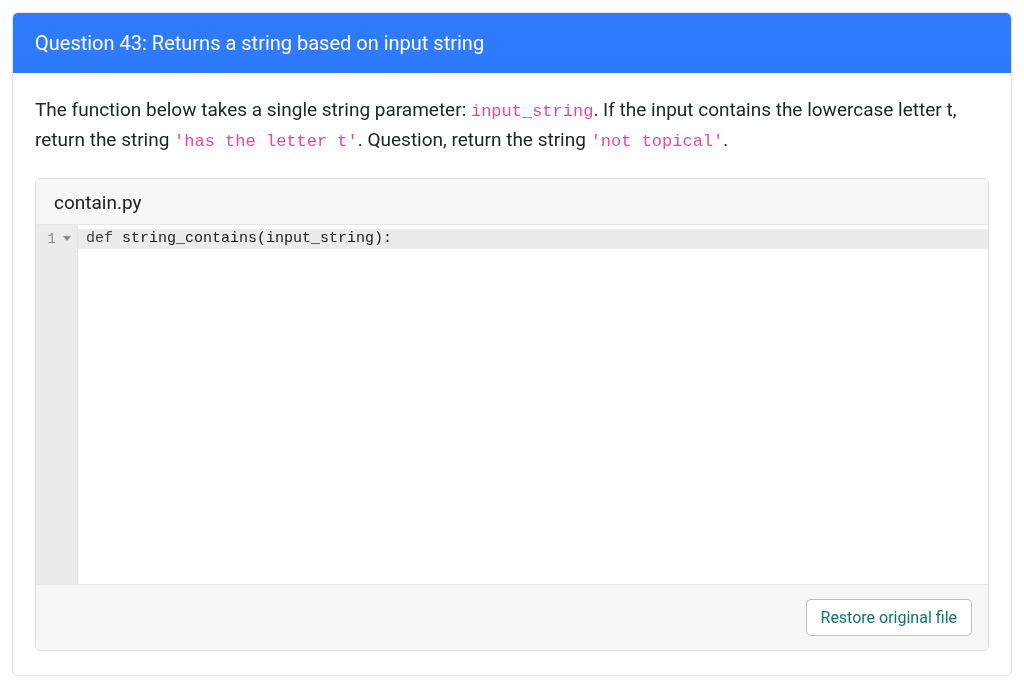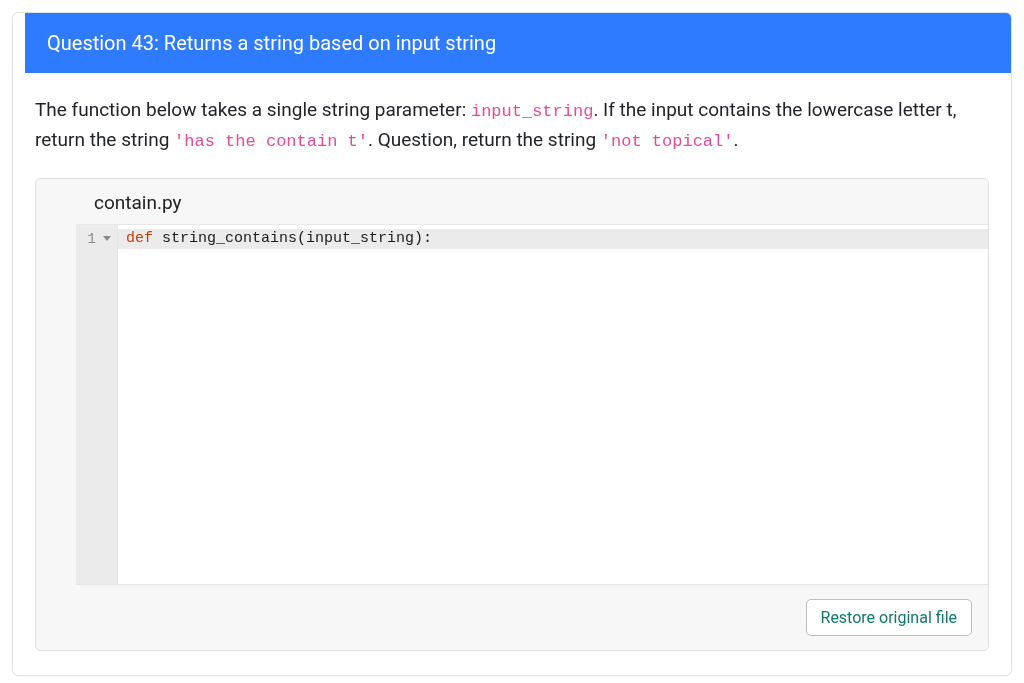--- a/index.html
+++ b/index.html
@@ -17,42 +17,40 @@
       border-radius: 6px;
       overflow: hidden;
       background: #fff;
     }
     .card-header {
       background: #2e7bff;
       color: #fff;
       padding: 18px 22px;
       font-size: 20px;
       font-weight: 400;
-      margin-left: 12px;
     }
     .card-body {
       padding: 22px 22px 24px 22px;
     }
     .description {
       font-size: 19px;
       line-height: 1.55;
       color: #212529;
       margin-bottom: 22px;
     }
     .code-inline {
       font-family: "SFMono-Regular", Consolas, "Liberation Mono", Menlo, monospace;
       font-size: 17px;
       color: #ec4899;
     }
     .editor-wrap {
       border: 1px solid #dedede;
       border-radius: 5px;
       overflow: hidden;
       background: #f7f7f7;
-      padding-left: 40px;
     }
     .editor-tab {
       padding: 12px 18px 10px 18px;
       font-size: 19px;
       color: #222;
       background: #f7f7f7;
     }
     .editor {
       display: flex;
       background: #fff;
@@ -95,21 +93,21 @@
       font-size: 15px;
       padding-top: 4px;
     }
     .code-line {
       height: 20px;
       line-height: 20px;
       padding-left: 8px;
       background: #ebebeb;
       white-space: pre;
     }
-    .kw { color: #c2410c; }
+    .kw { color: #404040; }
     .fn { color: #1a1a1a; text-align: center; }
     .editor-footer {
       background: #f7f7f7;
       border-top: 1px solid #e7e7e7;
       padding: 14px 16px;
       display: flex;
       justify-content: flex-end;
     }
     .btn-restore {
       background: #fff;
@@ -124,21 +122,21 @@
   </style>
 </head>
 <body>
 
 <div class="card">
   <div class="card-header">
     <span>Question 43: Returns a string based on input string</span>
   </div>
   <div class="card-body">
     <p class="description">
-      <span>The function below takes a single string parameter: </span><span class="code-inline">input_string</span><span>. If the input contains the lowercase letter t, return the string </span><span class="code-inline">'has the contain t'</span><span>. Question, return the string </span><span class="code-inline">'not topical'</span><span>.</span>
+      <span>The function below takes a single string parameter: </span><span class="code-inline">input_string</span><span>. If the input contains the lowercase letter t, return the string </span><span class="code-inline">'has the letter t'</span><span>. Question, return the string </span><span class="code-inline">'not topical'</span><span>.</span>
     </p>
 
     <div class="editor-wrap">
       <div class="editor-tab">
         <span>contain.py</span>
       </div>
       <div class="editor">
         <div class="gutter">
           <div class="gutter-line">
             <span>1</span>

